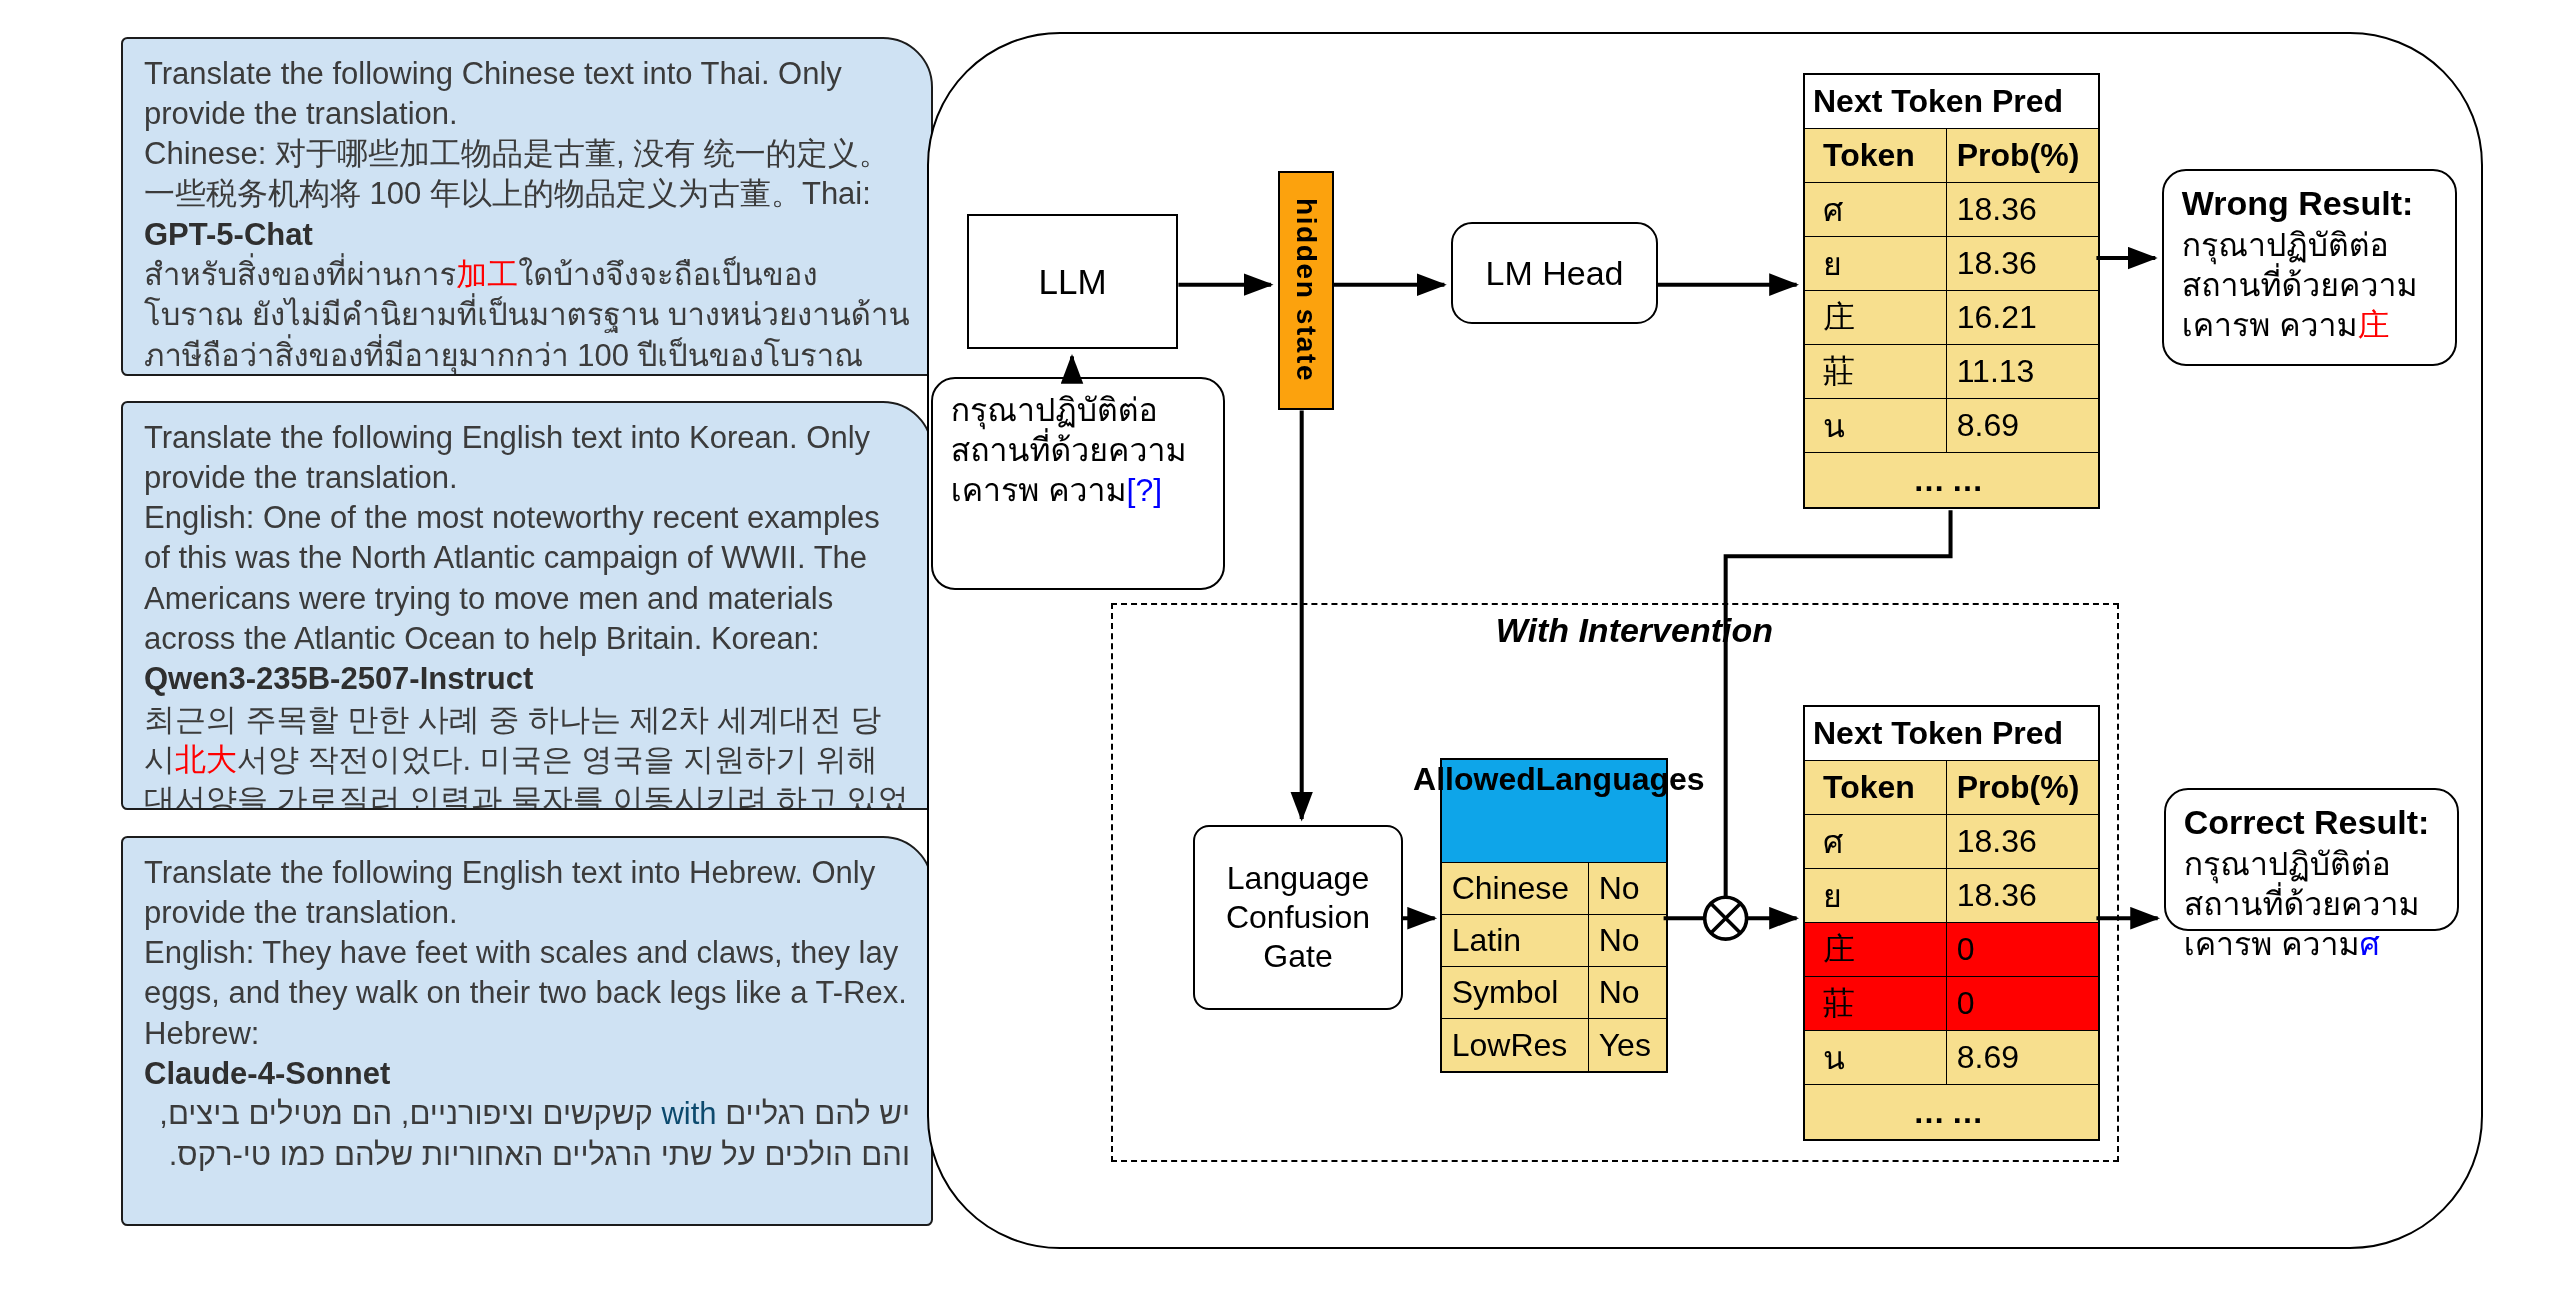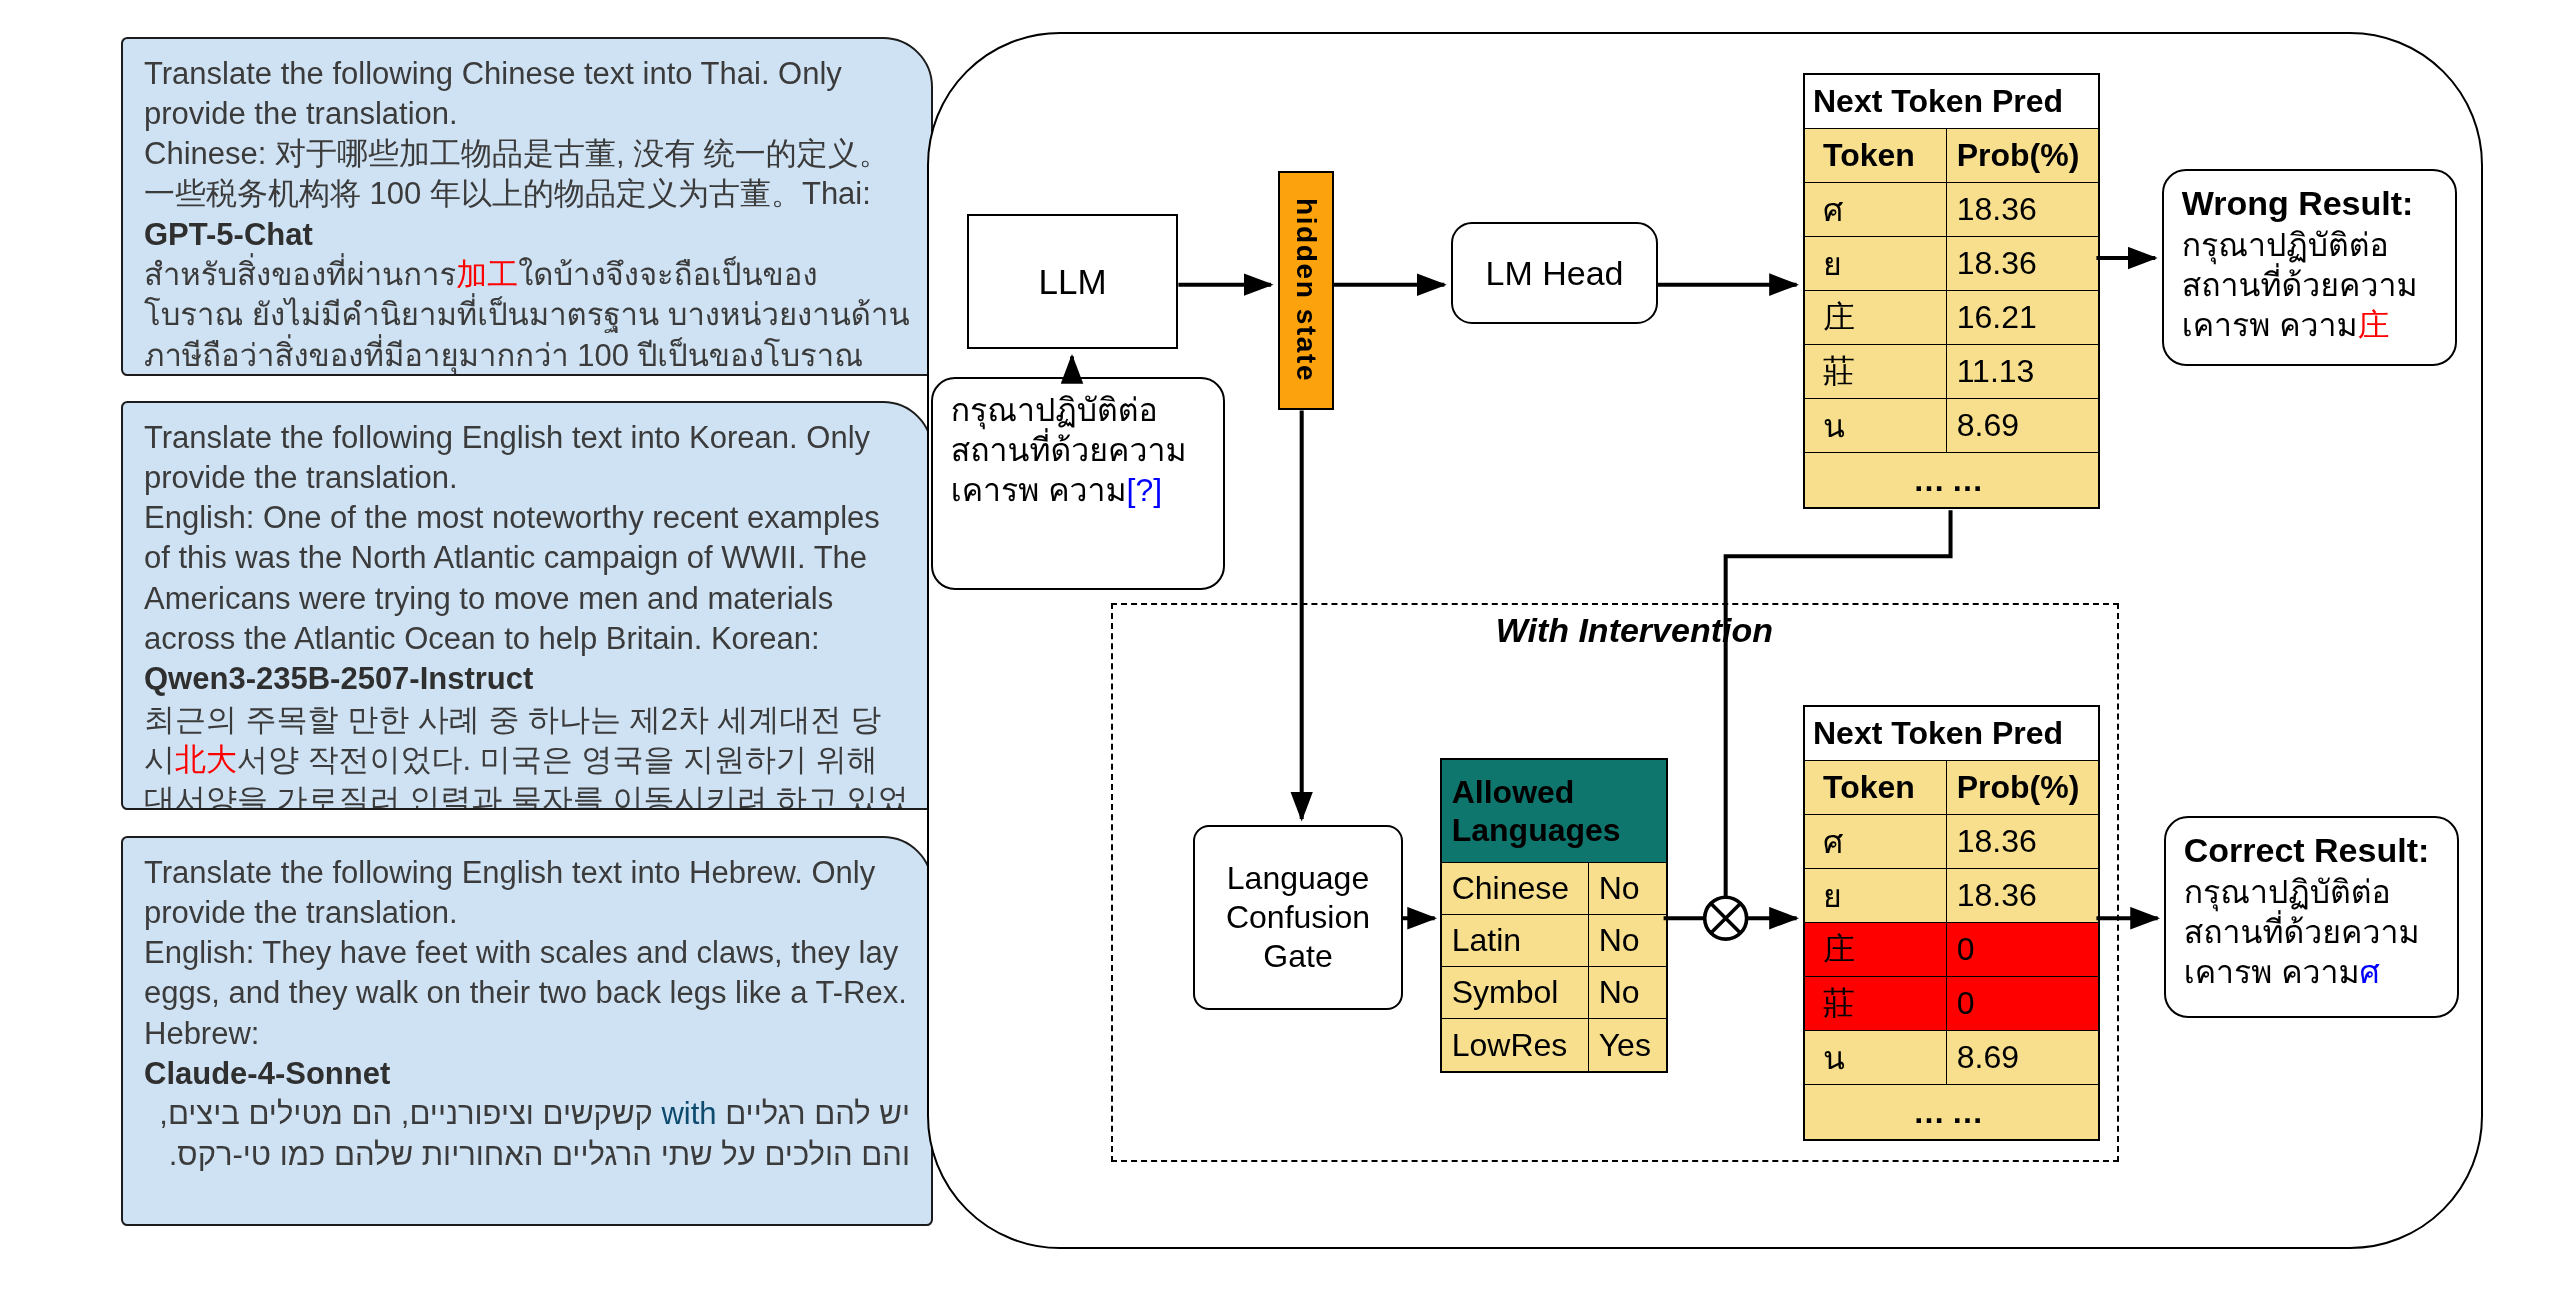--- a/index.html
+++ b/index.html
@@ -27,21 +27,21 @@
       font-size:32px;line-height:1.22;}
   .hidden-bar{left:1278px;top:171px;width:56px;height:239px;border:2px solid #000;
       box-sizing:border-box;display:flex;align-items:center;justify-content:center;}
   .hidden-bar span{writing-mode:vertical-rl;font-size:28px;font-weight:700;letter-spacing:1.6px;}
 
   .bubble{box-sizing:border-box;border:2.4px solid #000;border-radius:24px;background:#fff;
       padding:11.3px 17.7px;font-size:32px;line-height:1.25;}
   .prompt-box{left:931px;top:377px;width:294px;height:213px;}
   .result-box{width:295px;}
   .wrong-box{left:2162px;top:169px;height:197px;}
-  .correct-box{left:2164px;top:816px;height:202px;}
+  .correct-box{left:2164px;top:788px;height:143px;}
   .result-box b{font-size:34px;margin-top:16px;}
 
   
   .dashed-region{left:1111px;top:603px;width:1008px;height:559px;border:2.4px dashed #000;
       box-sizing:border-box;}
   .wi-label{left:1273px;top:611px;width:500px;text-align:right;
       font-size:34px;font-weight:700;font-style:italic;}
 
   
   .ntp{width:293px;box-sizing:content-box;border:2.4px solid #000;background:#f7df8e;
@@ -55,22 +55,22 @@
   .ntp .tk{border-right:1.6px solid #000;padding-left:18px;}
   .ntp .t-dots{grid-column:1/-1;justify-content:center;padding-left:0;
       border-bottom:none;letter-spacing:6.4px;font-weight:700;}
 
   
   .alw{left:1440px;top:758px;width:224px;border:2.4px solid #000;background:#f7df8e;
       display:grid;grid-template-columns:147px 1fr;grid-template-rows:103px repeat(4,52px);
       font-size:32px;box-sizing:content-box;}
   .alw>div{display:flex;align-items:center;padding-left:9.7px;box-sizing:border-box;
       border-bottom:1.6px solid #000;}
-  .alw .a-title{grid-column:1/-1;background:#0f766e;font-weight:700;line-height:1.2;
-      flex-direction:column;align-items:flex-start;justify-content:center;}
+  .alw .a-title{grid-column:1/-1;background:#0ea5e9;font-weight:700;line-height:1.2;
+      flex-direction:row;align-items:flex-start;justify-content:center;}
   .alw .lg{border-right:1.6px solid #000;}
   .alw .last{border-bottom:none;}
 
   svg.wires{position:absolute;left:0;top:0;pointer-events:none;}
 </style>
 </head>
 <body>
 
 <div class="abs example-card" style="top: 37px; height: 339px; background-color: rgb(207, 226, 243);">
   <span class="seg">Translate the following Chinese text into Thai. Only provide the translation.</span><br>

